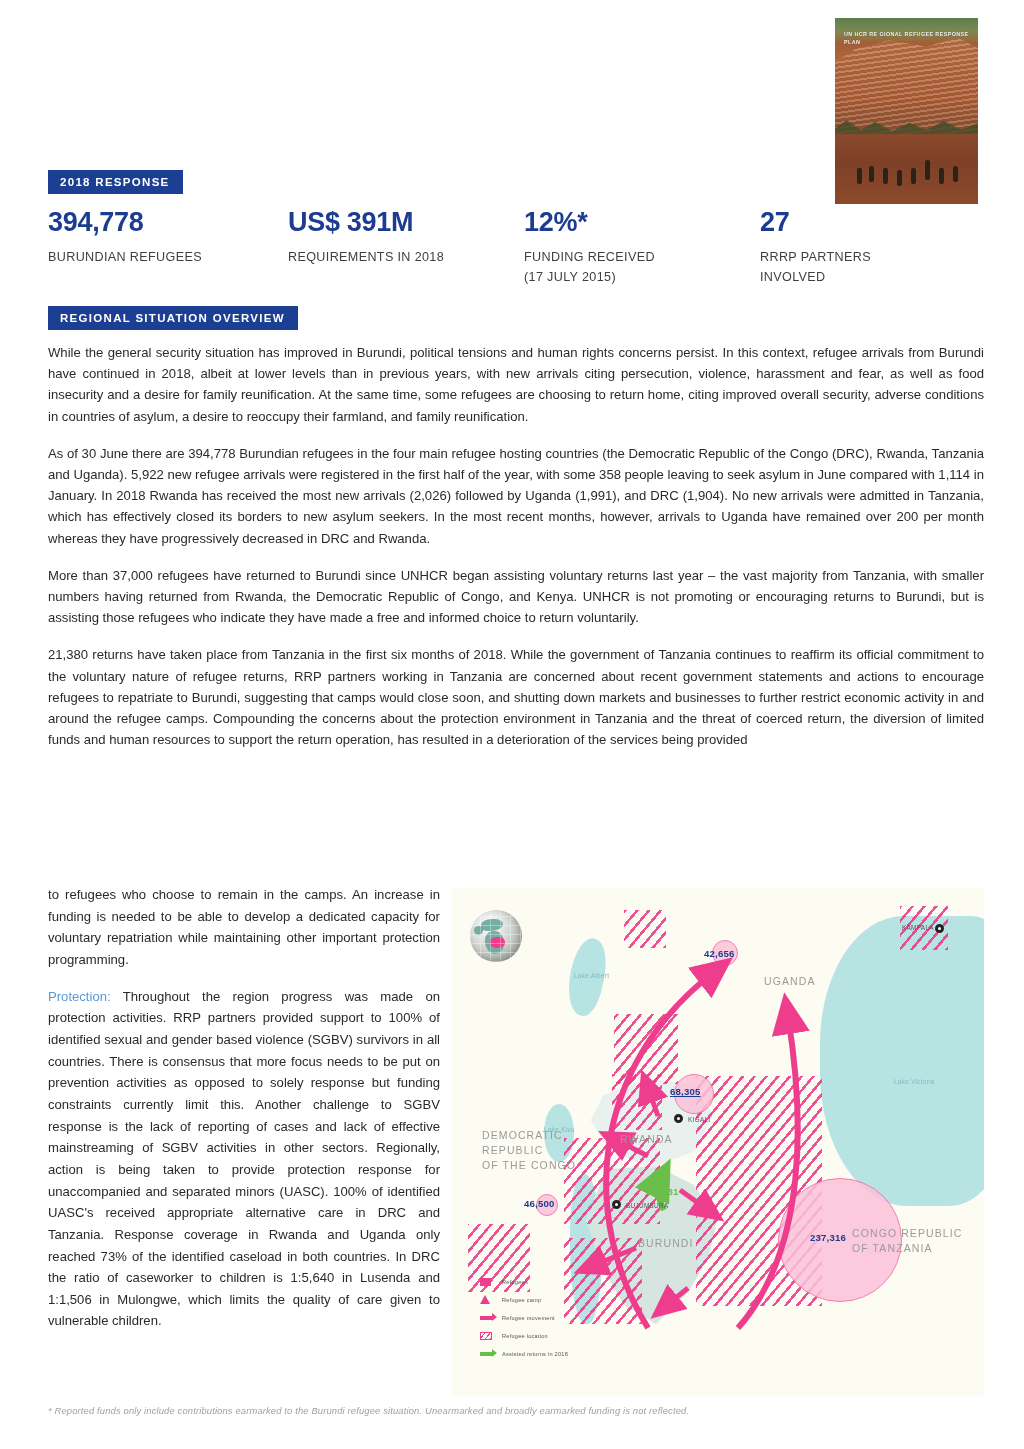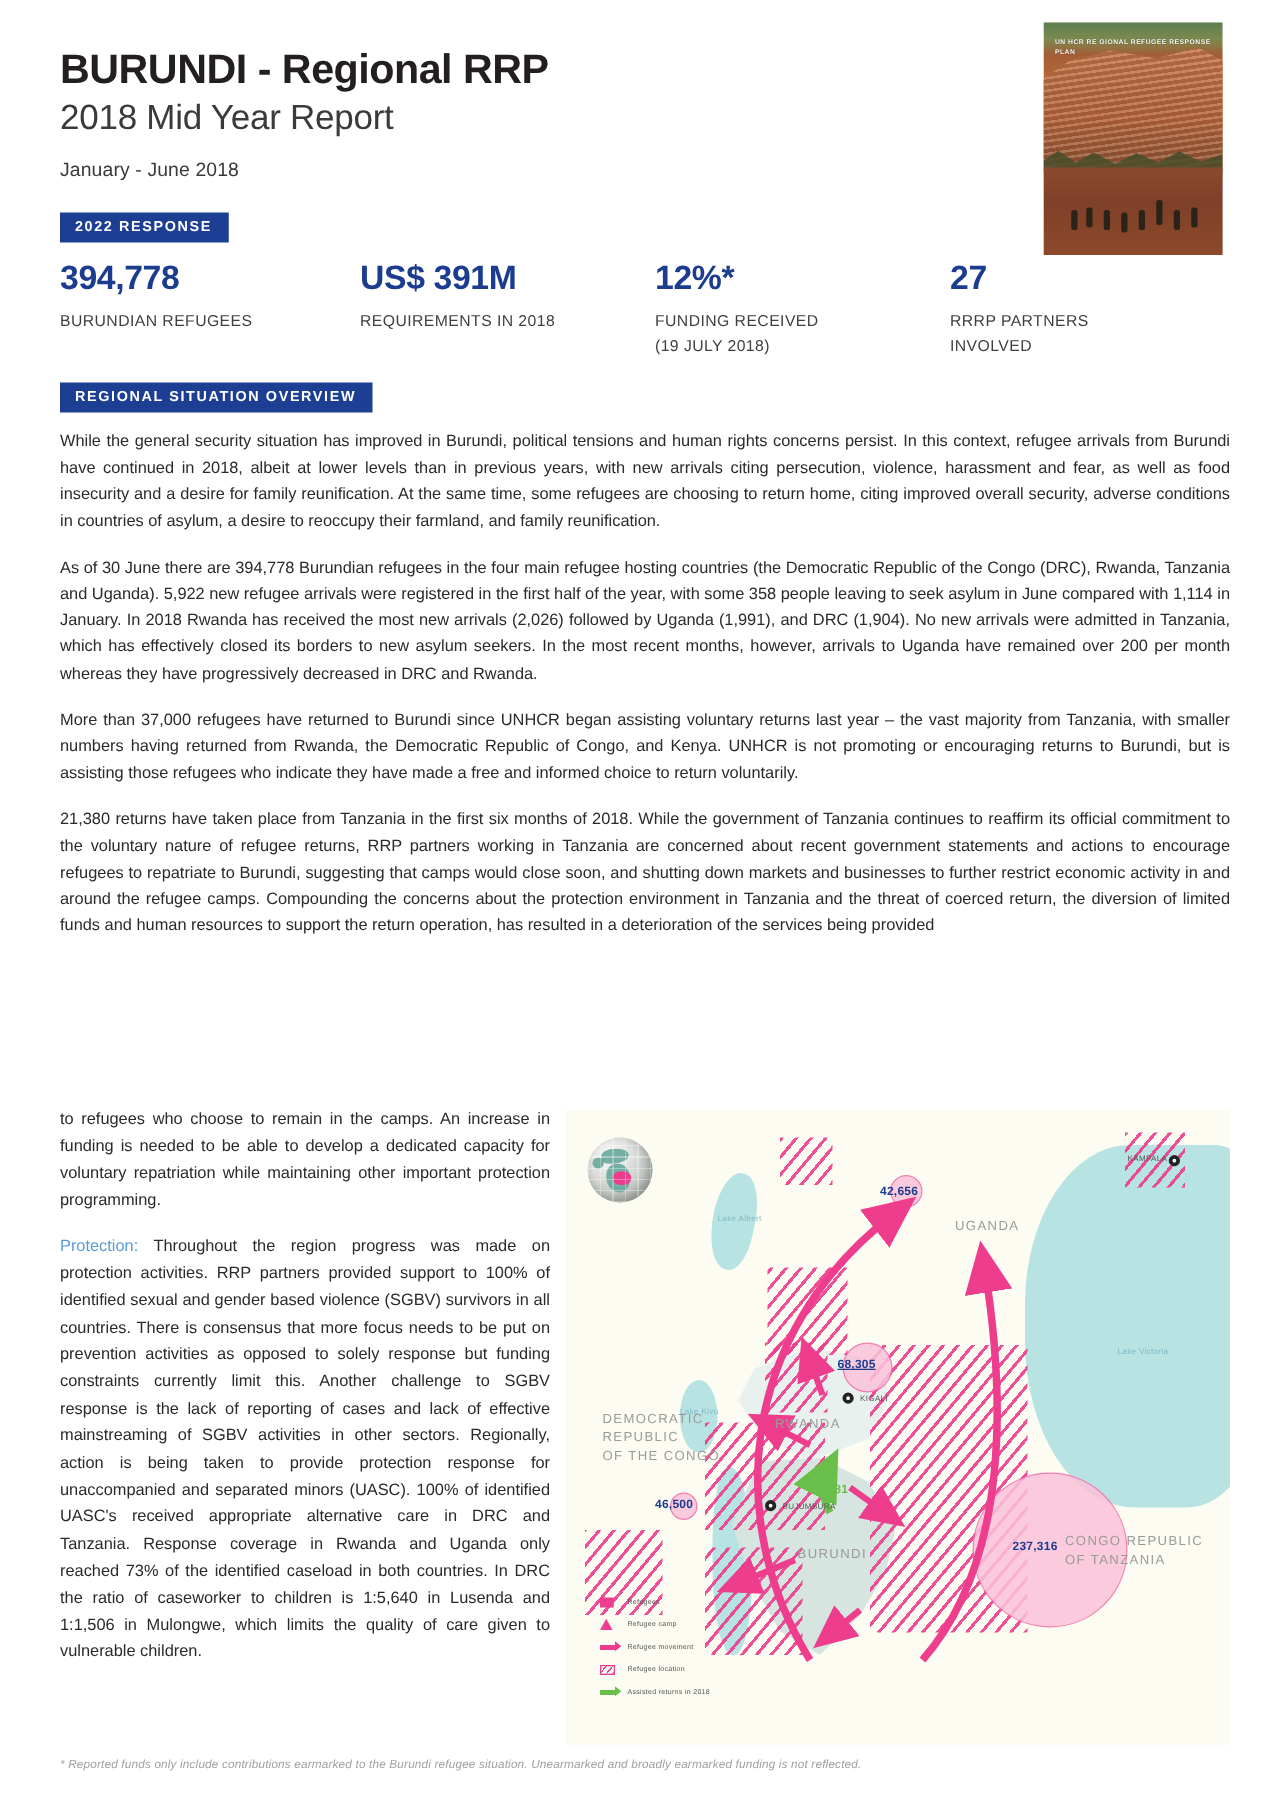--- a/index.html
+++ b/index.html
@@ -180,58 +180,53 @@
   .footnote {
     position: absolute; left: 48px; top: 1405px; width: 930px;
     font-size: 9.4px; font-style: italic; color: #a0a0a0; letter-spacing: .15px;
   }
 </style>
 </head>
 <body>
 
 <div class="page">
 
-  <div class="header">
-    <div class="title-main">BURUNDI - Regional RRP</div>
-    <div class="title-sub">2018 Mid Year Report</div>
-    <div class="title-dates">January - June 2018</div>
-  </div>
 
   <div class="cover-photo">
     <div class="hill"></div>
     <div class="treeline"></div>
     <div class="ground"></div>
     <div class="fig" style="left:22px;"></div>
     <div class="fig" style="left:34px;bottom:22px;"></div>
     <div class="fig" style="left:48px;"></div>
     <div class="fig" style="left:62px;bottom:18px;"></div>
     <div class="fig" style="left:76px;"></div>
     <div class="fig" style="left:90px;bottom:24px;height:20px;"></div>
     <div class="fig" style="left:104px;"></div>
     <div class="fig" style="left:118px;bottom:22px;"></div>
     <div class="ph-title">UN HCR
 RE GIONAL REFUGEE
 RESPONSE PLAN</div>
   </div>
 
-  <div class="tag tag-response">2022 RESPONSE</div>
+  <div class="tag tag-response">2018 RESPONSE</div>
 
   <div class="stats">
     <div class="stat stat-1">
       <div class="stat-value">394,778</div>
       <div class="stat-label">BURUNDIAN REFUGEES</div>
     </div>
     <div class="stat stat-2">
       <div class="stat-value">US$ 391M</div>
       <div class="stat-label">REQUIREMENTS IN 2018</div>
     </div>
     <div class="stat stat-3">
       <div class="stat-value">12%*</div>
       <div class="stat-label">FUNDING RECEIVED
-(19 JULY 2018)</div>
+(17 JULY 2015)</div>
     </div>
     <div class="stat stat-4">
       <div class="stat-value">27</div>
       <div class="stat-label">RRRP PARTNERS
 INVOLVED</div>
     </div>
   </div>
 
   <div class="tag tag-overview">REGIONAL SITUATION OVERVIEW</div>
 

